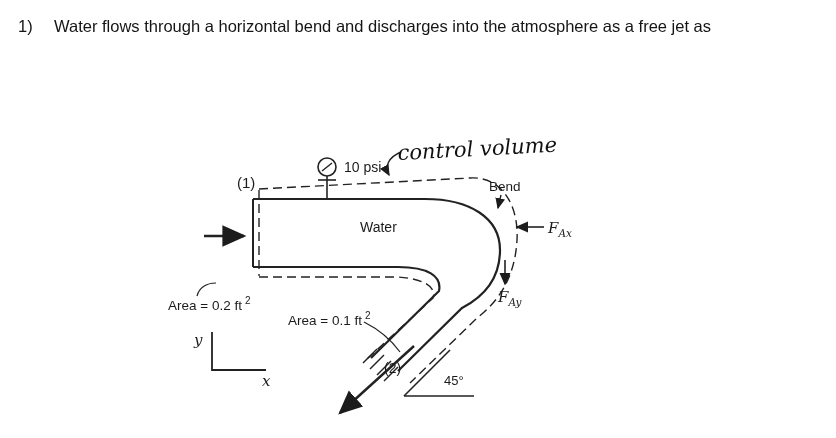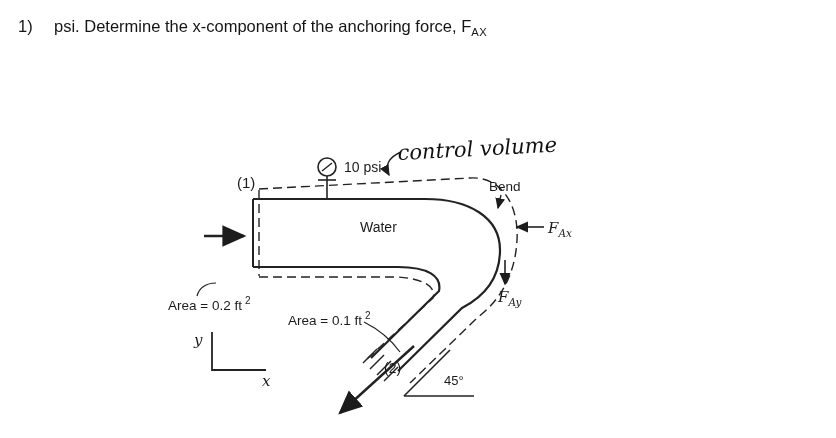--- a/index.html
+++ b/index.html
@@ -18,21 +18,21 @@
   .ital{font-family:"DejaVu Serif",serif;font-style:italic;fill:#1c1c1c;}
 </style>
 </head>
 <body>
 
 <div id="page">
 
   <div class="problem">
     <div class="num">1)</div>
     <div class="lines">
-      <div><span>psi. Determine the x-component of the anchoring force, </span><span><span>F</span><sub>AX</sub></span></div>
+      <div>Water flows through a horizontal bend and discharges into the atmosphere as a free jet as</div>
     </div>
   </div>
 
   <svg width="836" height="438" viewBox="0 0 836 438">
     <defs>
       <marker id="ah" orient="auto" markerWidth="9" markerHeight="8" refX="7" refY="3.5">
         <path d="M0,0 L8,3.5 L0,7 Z" fill="#1c1c1c"></path>
       </marker>
       <marker id="ahBig" orient="auto" markerWidth="12" markerHeight="10" refX="9" refY="4.5">
         <path d="M0,0 L10,4.5 L0,9 Z" fill="#1c1c1c"></path>

